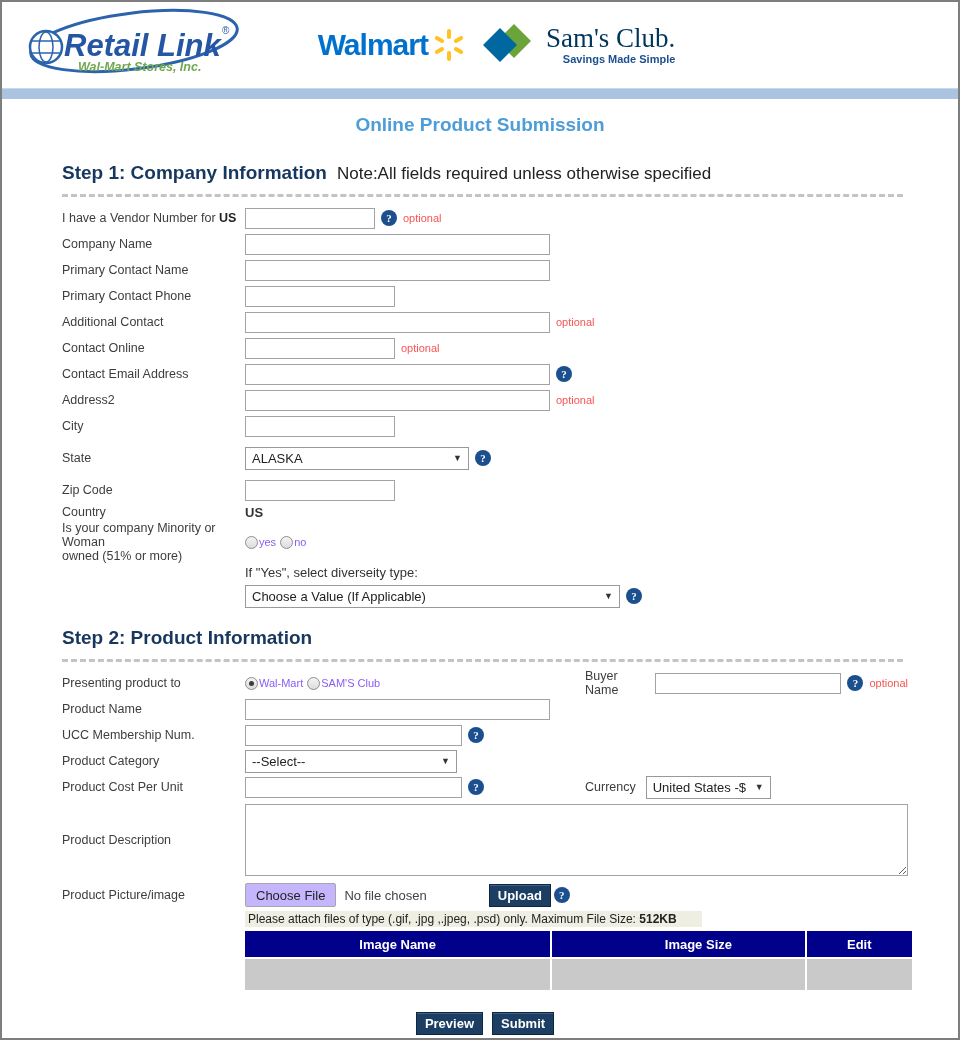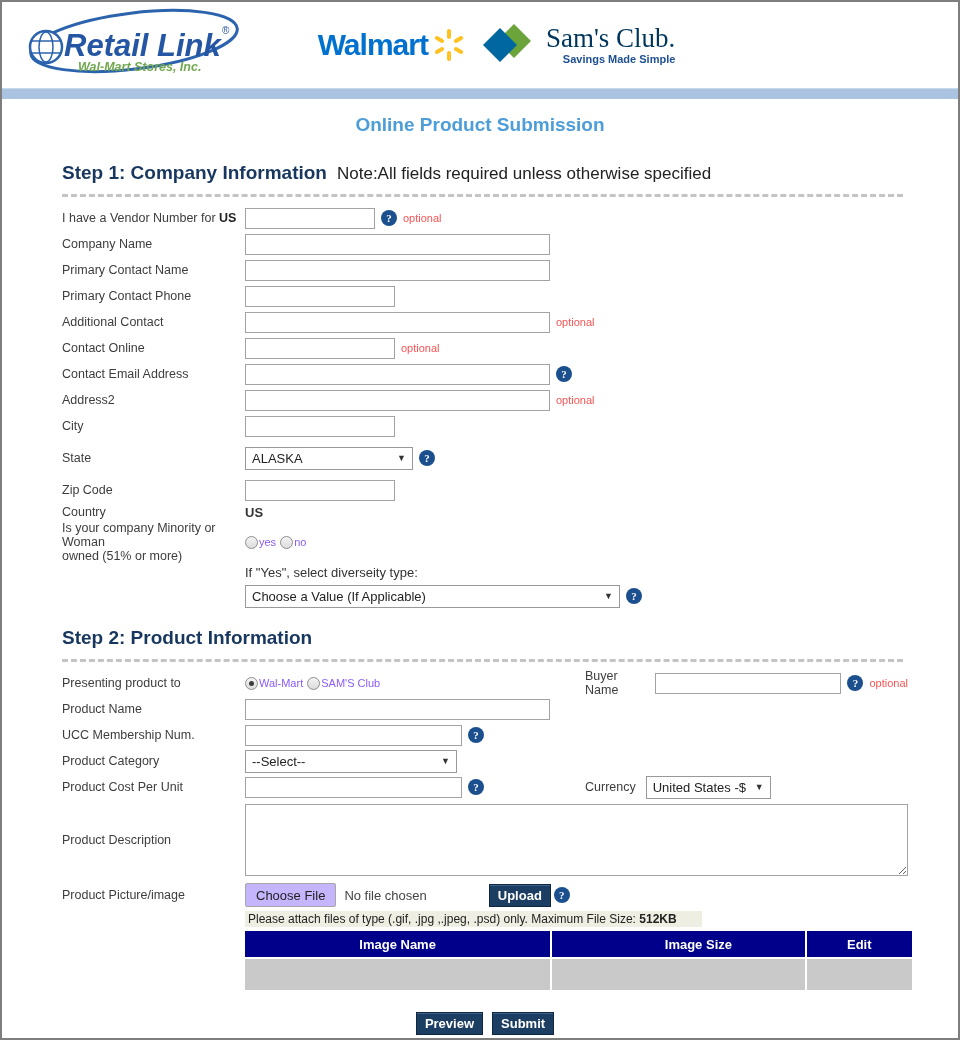--- a/index.html
+++ b/index.html
@@ -194,21 +194,21 @@
   </div>
 
   <div class="frow">
     <span class="flabel">City</span>
     <input class="txt w-md" style="">
   </div>
 
   <div class="gap6"></div>
   <div class="frow">
     <span class="flabel">State</span>
-    <span class="sel" style="width:168px">
+    <span class="sel" style="width:224px">
       <span>ALASKA</span>
       <span class="arrow">▼</span>
     </span>
     <span class="help">?</span>
   </div>
 
   <div class="gap6"></div>
   <div class="frow">
     <span class="flabel">Zip Code</span>
     <input class="txt w-md" style="">

